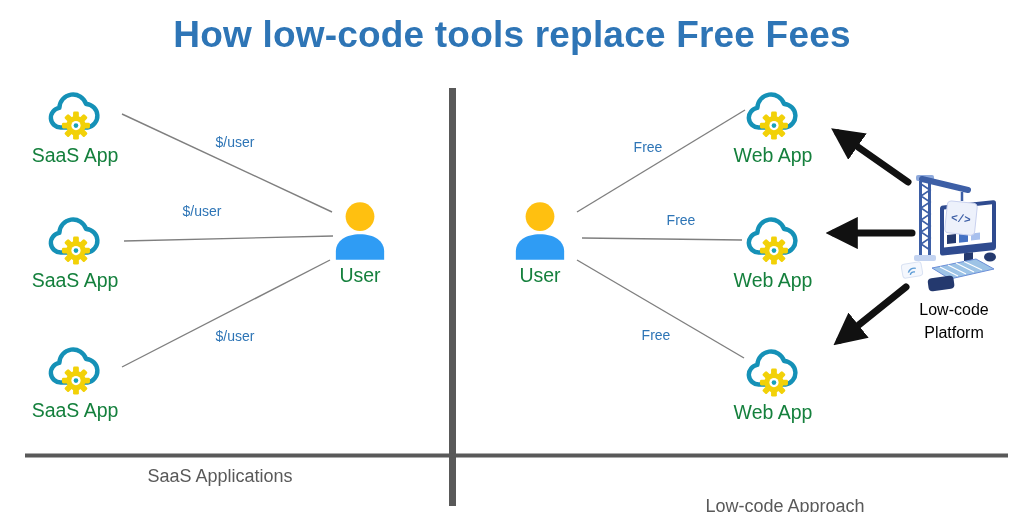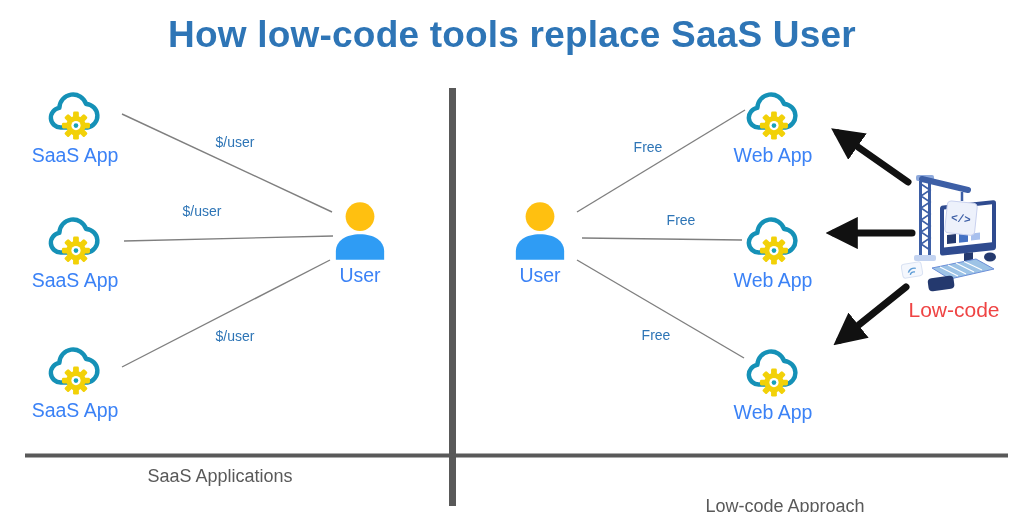--- a/index.html
+++ b/index.html
@@ -3,25 +3,25 @@
 <meta charset="utf-8">
 <style>
   html,body{margin:0;padding:0;background:#fff;}
   .canvas{position:relative;width:1024px;height:512px;background:#fff;
           font-family:"Liberation Sans",sans-serif;overflow:hidden;}
   .bg{position:absolute;left:0;top:0;width:1024px;height:512px;}
   .title{position:absolute;top:14px;left:0;right:0;text-align:center;
          font-size:37px;font-weight:600;color:#2E75B6;letter-spacing:.2px;}
   .node{position:absolute;width:90px;text-align:center;}
   .node svg{display:block;margin:0 auto;}
-  .nlabel{font-size:19.5px;color:#3b82f6;margin-top:2px;white-space:nowrap;}
+  .nlabel{font-size:19.5px;color:#15803d;margin-top:2px;white-space:nowrap;}
   .feelabel{position:absolute;text-align:center;font-size:14px;color:#2E75B6;white-space:nowrap;}
   .seclabel{position:absolute;text-align:center;font-size:18px;color:#595959;white-space:nowrap;}
   .platform{position:absolute;left:898px;top:170px;width:112px;text-align:center;}
-  .platlabel{font-size:21px;line-height:23px;color:#ef4444;margin-top:2px;}
+  .platlabel{font-size:16px;line-height:23px;color:#000000;margin-top:2px;}
 </style>
 </head>
 <body>
 
 <div class="canvas">
 
   <svg class="bg" viewBox="0 0 1024 512">
     <defs>
       <marker id="ah" markerWidth="4.6" markerHeight="4.6" refX="3.4" refY="2.3" orient="auto" markerUnits="strokeWidth">
         <path d="M0 0 L4.6 2.3 L0 4.6 Z" fill="#111111"></path>
@@ -39,21 +39,21 @@
     </g>
     <line x1="452.5" y1="88" x2="452.5" y2="506" stroke="#595959" stroke-width="7"></line>
     <line x1="25" y1="455.5" x2="1008" y2="455.5" stroke="#595959" stroke-width="4"></line>
     <g stroke="#111111" stroke-width="7" stroke-linecap="round">
       <line x1="908" y1="182" x2="838" y2="133" marker-end="url(#ah)"></line>
       <line x1="912" y1="233" x2="834" y2="233" marker-end="url(#ah)"></line>
       <line x1="906" y1="287" x2="840" y2="340" marker-end="url(#ah)"></line>
     </g>
   </svg>
 
-  <div class="title">How low-code tools replace SaaS User</div>
+  <div class="title">How low-code tools replace Free Fees</div>
 
   <div class="node" style="left:30px;top:86px;">
     <svg width="62" height="56" viewBox="0 0 64 58">
       <path d="M45 43 H17.5 A10.2 10.2 0 0 1 15.8 22.7 A14.2 14.2 0 0 1 43.5 18.6 A12.3 12.3 0 0 1 45 43 Z" fill="#fff" stroke="#1591B7" stroke-width="4.6" stroke-linejoin="round"></path>
       <g transform="translate(33,41)">
         <g fill="#F2D108">
           <rect x="-3" y="-14.5" width="6" height="8" rx="1.5"></rect>
           <rect x="-3" y="-14.5" width="6" height="8" rx="1.5" transform="rotate(45)"></rect>
           <rect x="-3" y="-14.5" width="6" height="8" rx="1.5" transform="rotate(90)"></rect>
           <rect x="-3" y="-14.5" width="6" height="8" rx="1.5" transform="rotate(135)"></rect>
@@ -237,19 +237,20 @@
 
       <g transform="rotate(-10 12 100)">
         <rect x="2" y="93" width="20" height="14" rx="3" fill="#F4F7FD" stroke="#D9E2F3"></rect>
         <path d="M8 102 a6 6 0 0 1 8 -3 M9.5 104.5 a3.5 3.5 0 0 1 5 -2" stroke="#5B9BD5" stroke-width="1.4" fill="none"></path>
       </g>
 
       <rect x="28" y="107" width="26" height="13" rx="4" fill="#24396E" transform="rotate(-8 41 113)"></rect>
     </svg>
     <div class="platlabel">
       <div>Low-code</div>
+      <div>Platform</div>
     </div>
   </div>
 
   <div class="seclabel" style="left:95px;top:466px;width:250px;">SaaS Applications</div>
   <div class="seclabel" style="left:660px;top:496px;width:250px;">Low-code Approach</div>
 
 </div>
 
 </body></html>

